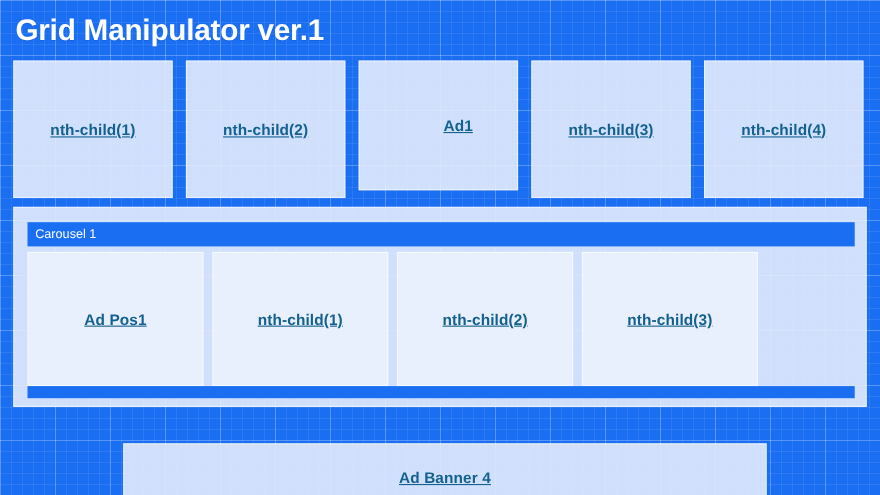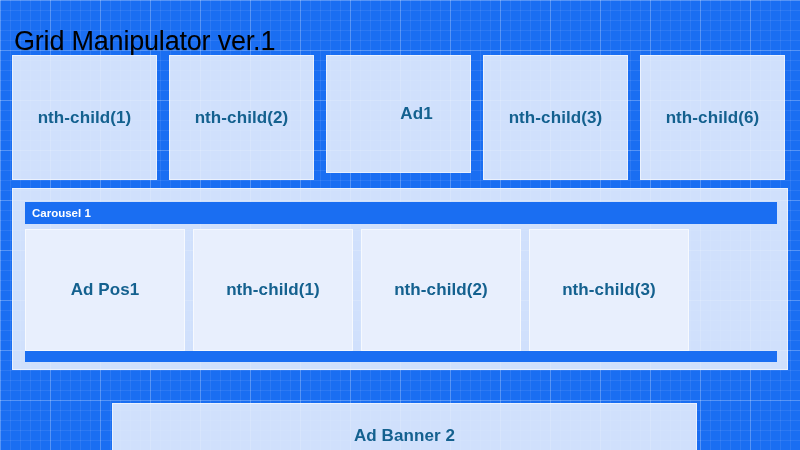--- a/index.html
+++ b/index.html
@@ -34,42 +34,43 @@
   #page {
     position: absolute;
     inset: 0;
     z-index: 2;
   }
 
   
   .app-title {
     position: absolute;
     left: 14px;
-    top: 24px;
+    top: 10px;
     font-size: 27px;
-    font-weight: normal;
-    color: #000000;
+    font-weight: bold;
+    color: #ffffff;
     letter-spacing: -0.2px;
     line-height: 34px;
     white-space: nowrap;
     text-shadow: 0 1px 0 rgba(10,70,160,0.25);
   }
 
   
   .panel {
     background-color: rgba(233,240,253,0.88);
     border: 1px solid rgba(255,255,255,0.55);
   }
 
   .card-label {
     color: #14618f;
-    font-size: 17px;
+    font-size: 14px;
     font-weight: bold;
     white-space: nowrap;
     letter-spacing: 0.1px;
+    text-decoration: underline;
   }
 
   
   .top-row {
     position: absolute;
     left: 12px;
     top: 55px;
     width: 776px;
     height: 125px;
     display: flex;
@@ -105,21 +106,21 @@
     width: 752px;
     height: 22px;
     background-color: #1a6ef2;
     display: flex;
     align-items: center;
     padding-left: 7px;
   }
   .carousel-title {
     color: #ffffff;
     font-size: 11.5px;
-    font-weight: bold;
+    font-weight: normal;
     white-space: nowrap;
   }
 
   .carousel-track {
     position: absolute;
     left: 12px;
     top: 40px;
     width: 736px;
     height: 122px;
     display: flex;
@@ -179,21 +180,21 @@
 
     <div class="panel top-card w-ad">
       <span class="card-label">Ad1</span>
     </div>
 
     <div class="panel top-card w-std">
       <span class="card-label">nth-child(3)</span>
     </div>
 
     <div class="panel top-card w-std">
-      <span class="card-label">nth-child(6)</span>
+      <span class="card-label">nth-child(4)</span>
     </div>
 
   </div>
 
   <div class="carousel-outer">
 
     <div class="carousel-title-bar">
       <span class="carousel-title">Carousel 1</span>
     </div>
 
@@ -216,16 +217,16 @@
         <span class="card-label">nth-child(3)</span>
       </div>
 
     </div>
 
     <div class="carousel-scroll-bar"></div>
 
   </div>
 
   <div class="panel ad-banner">
-    <span class="card-label">Ad Banner 2</span>
+    <span class="card-label">Ad Banner 4</span>
   </div>
 
 </div>
 
 </body></html>

